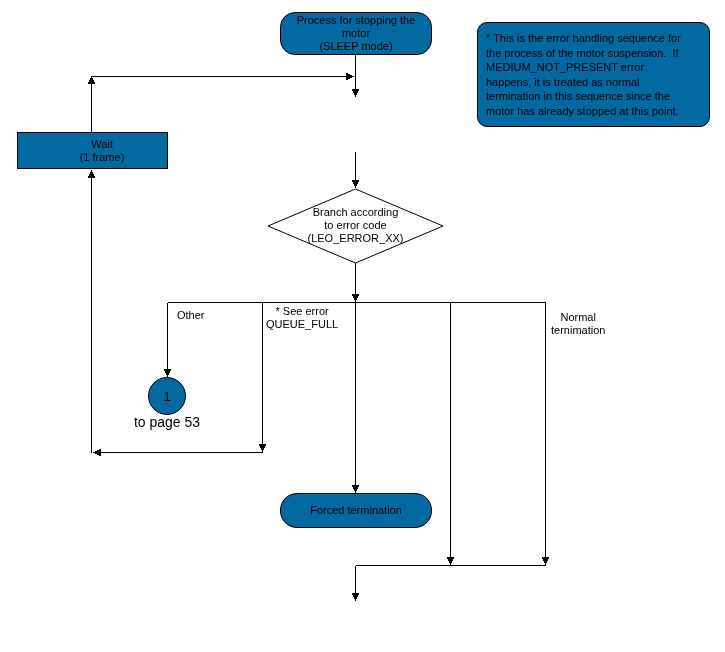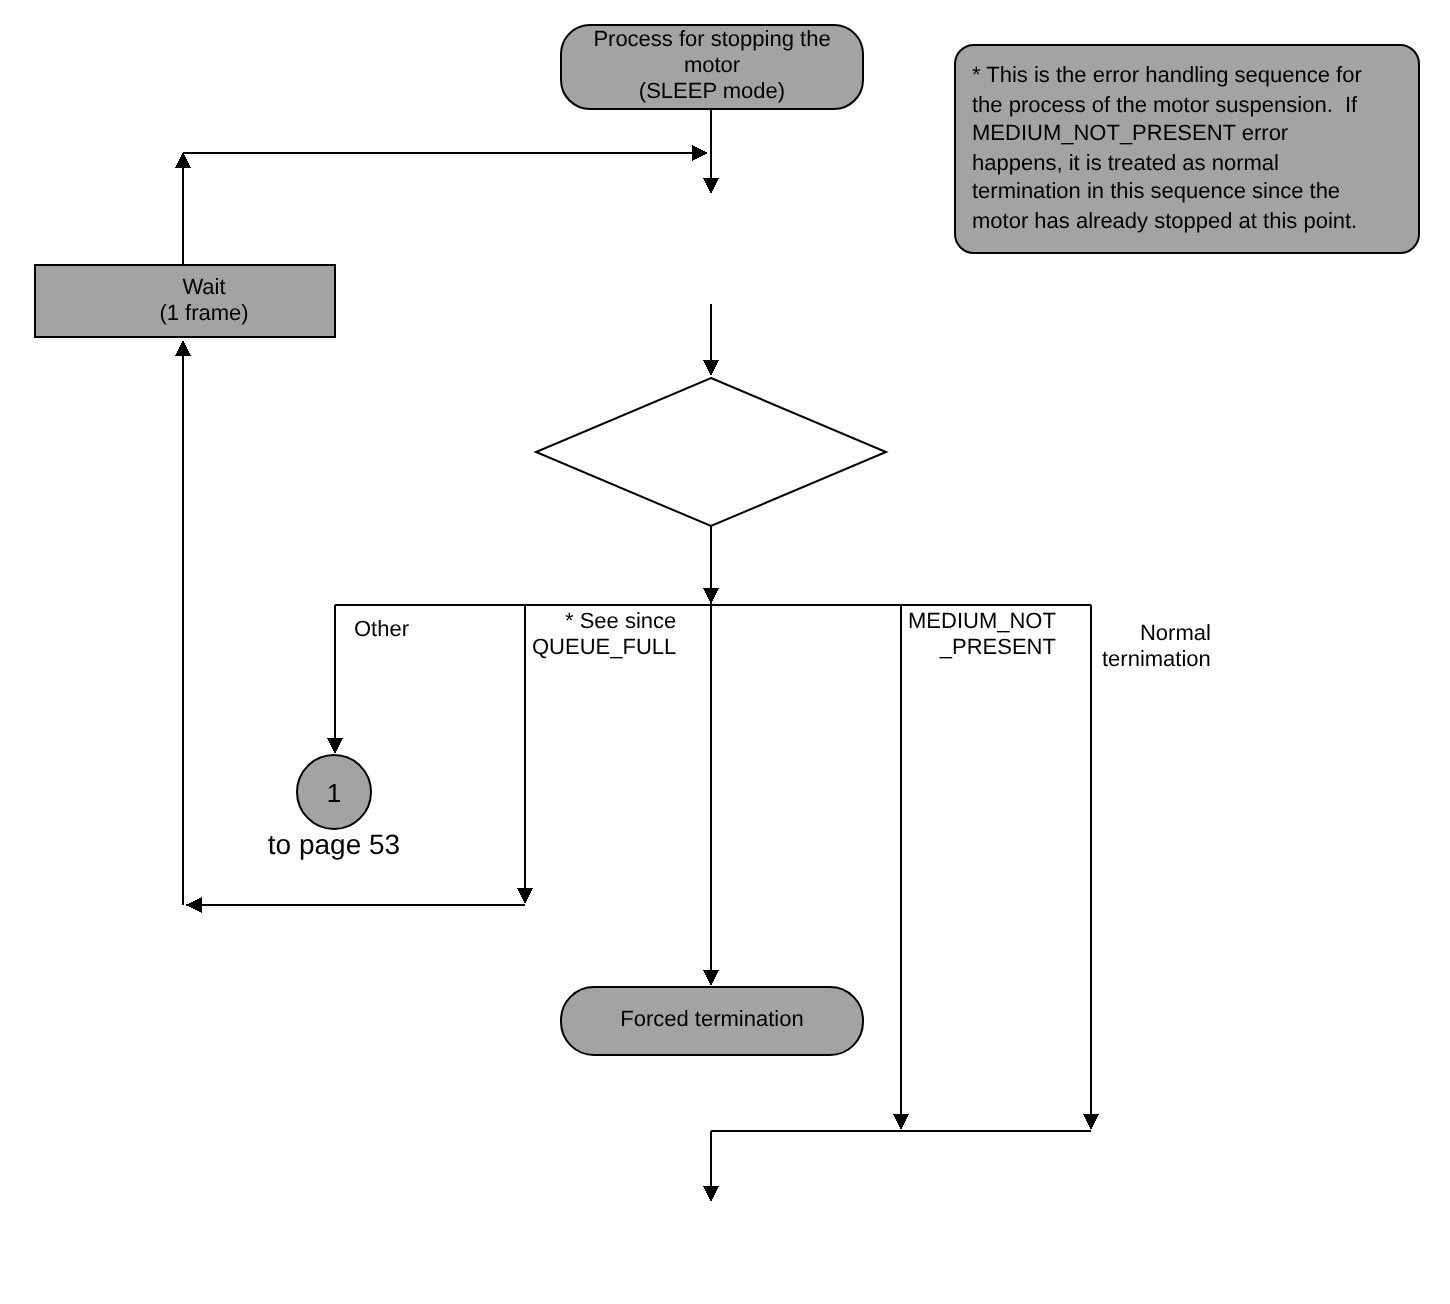--- a/index.html
+++ b/index.html
@@ -15,21 +15,21 @@
     width: 725px; height: 652px;
     overflow: hidden;
   }
   .svg-layer {
     position: absolute; left: 0; top: 0;
     width: 725px; height: 652px;
     z-index: 1;
   }
   .node {
     position: absolute;
-    background: #a3a3a3;
+    background: #0369a1;
     border: 1px solid #000000;
     z-index: 2;
     display: flex;
     align-items: center;
     justify-content: center;
     text-align: center;
     font-size: 11px;
     line-height: 13px;
   }
   .label {
@@ -47,21 +47,21 @@
   .call-box { left: 278px; top: 97px;  width: 154px; height: 55px; }
   .wait-box { left: 17px;  top: 132px; width: 151px; height: 37px; padding-left: 19px; }
   .decision-text {
     position: absolute; left: 280px; top: 206px; width: 151px;
     text-align: center; font-size: 11px; line-height: 13px;
     z-index: 2;
   }
   .branch-label {
     position: absolute; z-index: 2;
     font-size: 11px; line-height: 13px;
-    text-align: right;
+    text-align: center;
   }
   .lbl-other   { left: 177px; top: 309px; }
   .lbl-queue   { left: 266px; top: 305px; }
   .lbl-command { left: 362px; top: 305px; }
   .lbl-medium  { left: 454px; top: 305px; }
   .lbl-normal  { left: 551px; top: 311px; }
   .connector-circle {
     left: 148px; top: 377px; width: 38px; height: 38px;
     border-radius: 50%;
     font-size: 13px;
@@ -128,31 +128,32 @@
 termination in this sequence since the
 motor has already stopped at this point.</span>
   </div>
 
 
   <div class="node wait-box">
     <span class="label">Wait
 (1 frame)</span>
   </div>
 
+  <div class="decision-text">
+    <span class="label">Branch according
+to error code
+(LEO_ERROR_XX)</span>
+  </div>
 
   <div class="branch-label lbl-other">
     <span class="label">Other</span>
   </div>
   <div class="branch-label lbl-queue">
-    <span class="label">* See since
+    <span class="label">* See error
 QUEUE_FULL</span>
-  </div>
-  <div class="branch-label lbl-medium">
-    <span class="label">MEDIUM_NOT
-_PRESENT</span>
   </div>
   <div class="branch-label lbl-normal">
     <span class="label">Normal
 ternimation</span>
   </div>
 
   <div class="node connector-circle">
     <span class="label">1</span>
   </div>
   <div class="to-page-caption">

